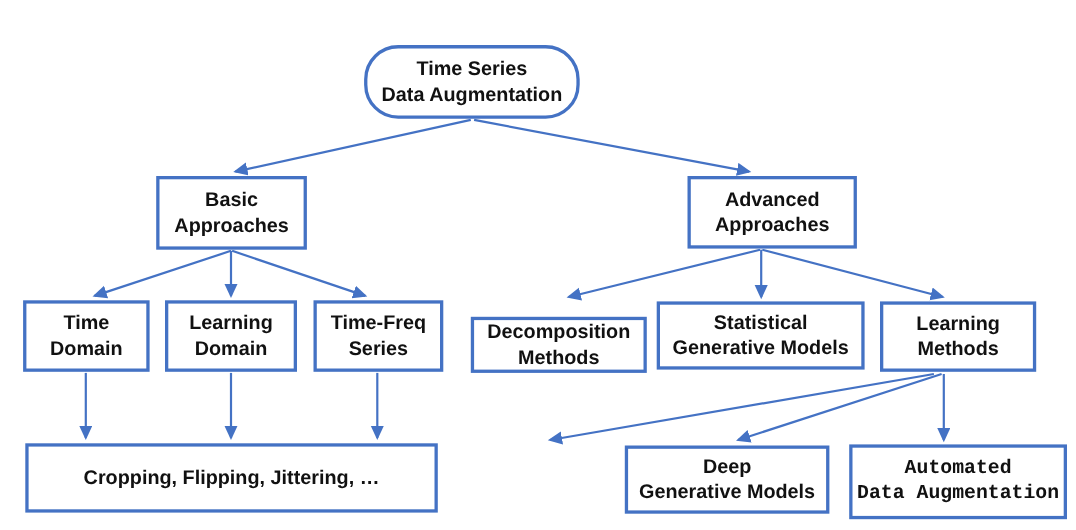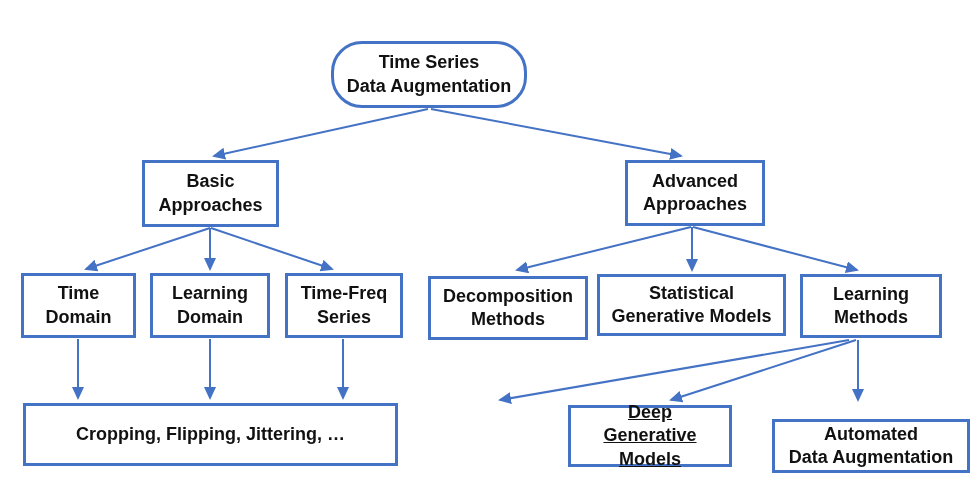--- a/index.html
+++ b/index.html
@@ -37,31 +37,31 @@
     font-weight: bold;
     font-size: 18px;
     line-height: 1.28;
     white-space: pre-line;
   }
   .node.leaf-wide { font-size: 18px; }
 
   
   #n-root       { left: 331px; top:  41px; width: 196px; height: 67px; border-radius: 31px; }
   #n-basic      { left: 142px; top: 160px; width: 137px; height: 67px; }
-  #n-advanced   { left: 625px; top: 160px; width: 140px; height: 66px; }
+  #n-advanced   { left: 625px; top: 160px; width: 154px; height: 66px; }
   #n-time       { left:  21px; top: 273px; width: 115px; height: 65px; }
   #n-freq       { left: 150px; top: 273px; width: 120px; height: 65px; }
   #n-timefreq   { left: 285px; top: 273px; width: 118px; height: 65px; }
-  #n-decomp     { left: 428px; top: 276px; width: 160px; height: 64px; }
+  #n-decomp     { left: 428px; top: 288px; width: 160px; height: 51px; }
   #n-stat       { left: 597px; top: 274px; width: 189px; height: 62px; }
   #n-learning   { left: 800px; top: 274px; width: 142px; height: 64px; }
   #n-cropping   { left:  23px; top: 403px; width: 375px; height: 63px; }
   #n-embedding  { left: 428px; top: 405px; width: 125px; height: 62px; }
-  #n-deepgen    { left: 568px; top: 405px; width: 164px; height: 62px; text-decoration: underline; }
-  #n-automated  { left: 772px; top: 419px; width: 198px; height: 54px; }
+  #n-deepgen    { left: 568px; top: 405px; width: 186px; height: 62px; }
+  #n-automated  { left: 772px; top: 404px; width: 198px; height: 68px; font-family: Liberation Mono, monospace; }
 </style>
 </head>
 <body>
 
 <div class="canvas">
 
   <svg class="edges-layer" viewBox="0 0 978 482" xmlns="http://www.w3.org/2000/svg">
     <defs>
       <marker id="ah" markerWidth="7" markerHeight="7" refX="5.5" refY="3" orient="auto" markerUnits="strokeWidth">
         <path class="arrowhead" d="M0,0 L6.5,3 L0,6 Z"></path>

